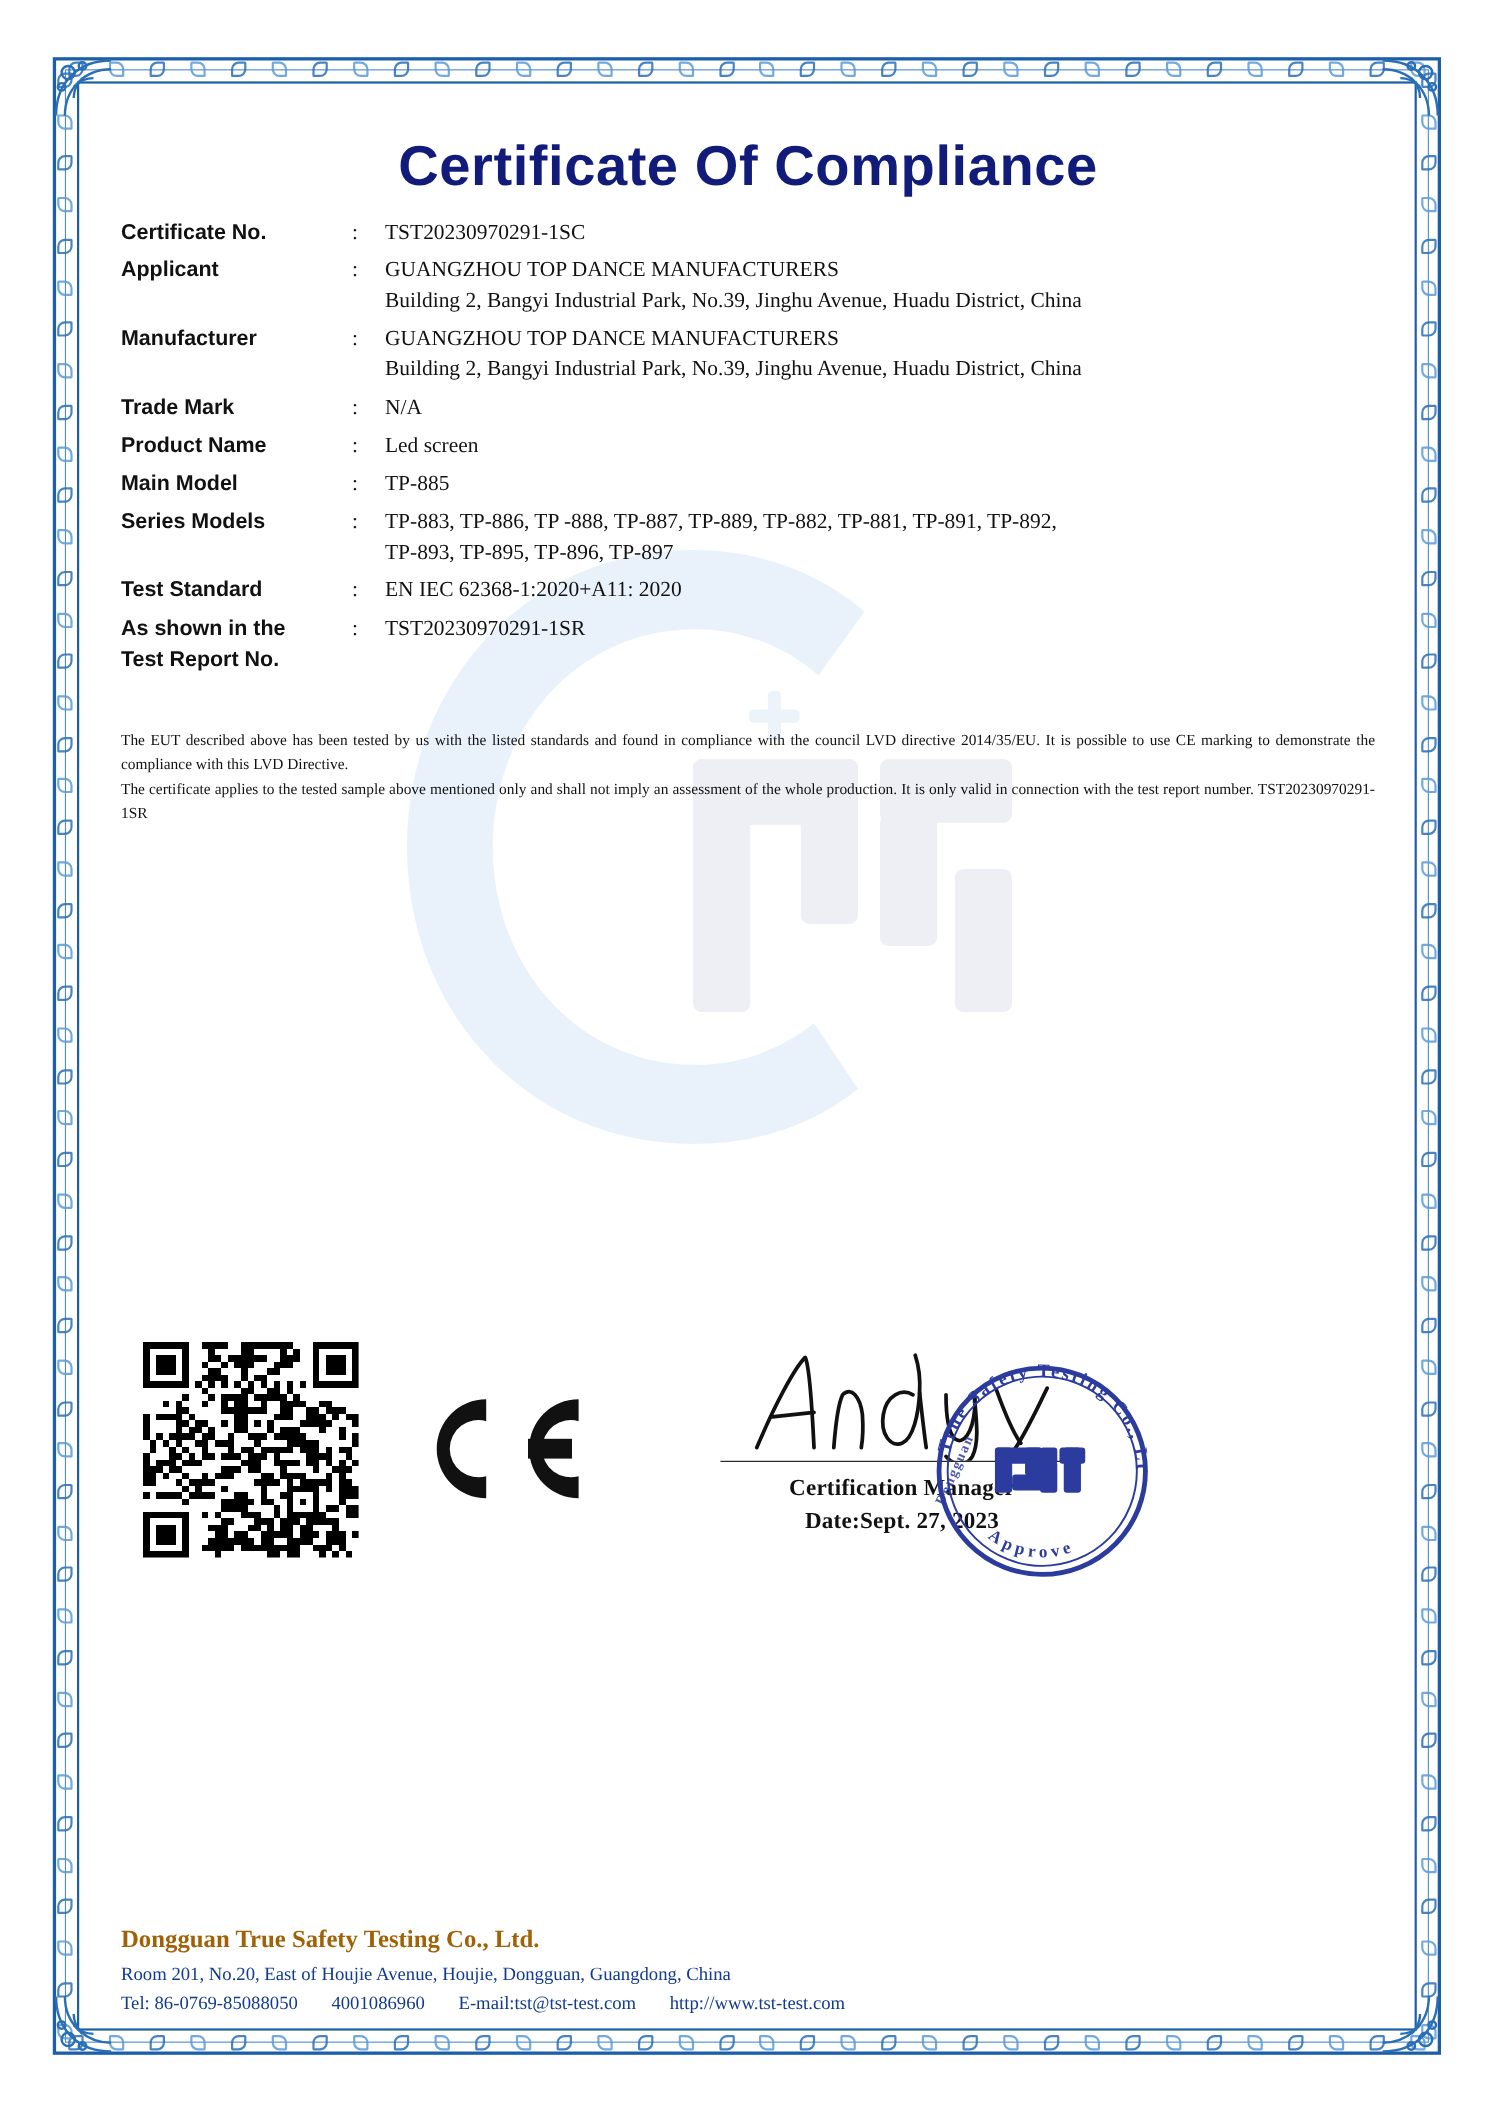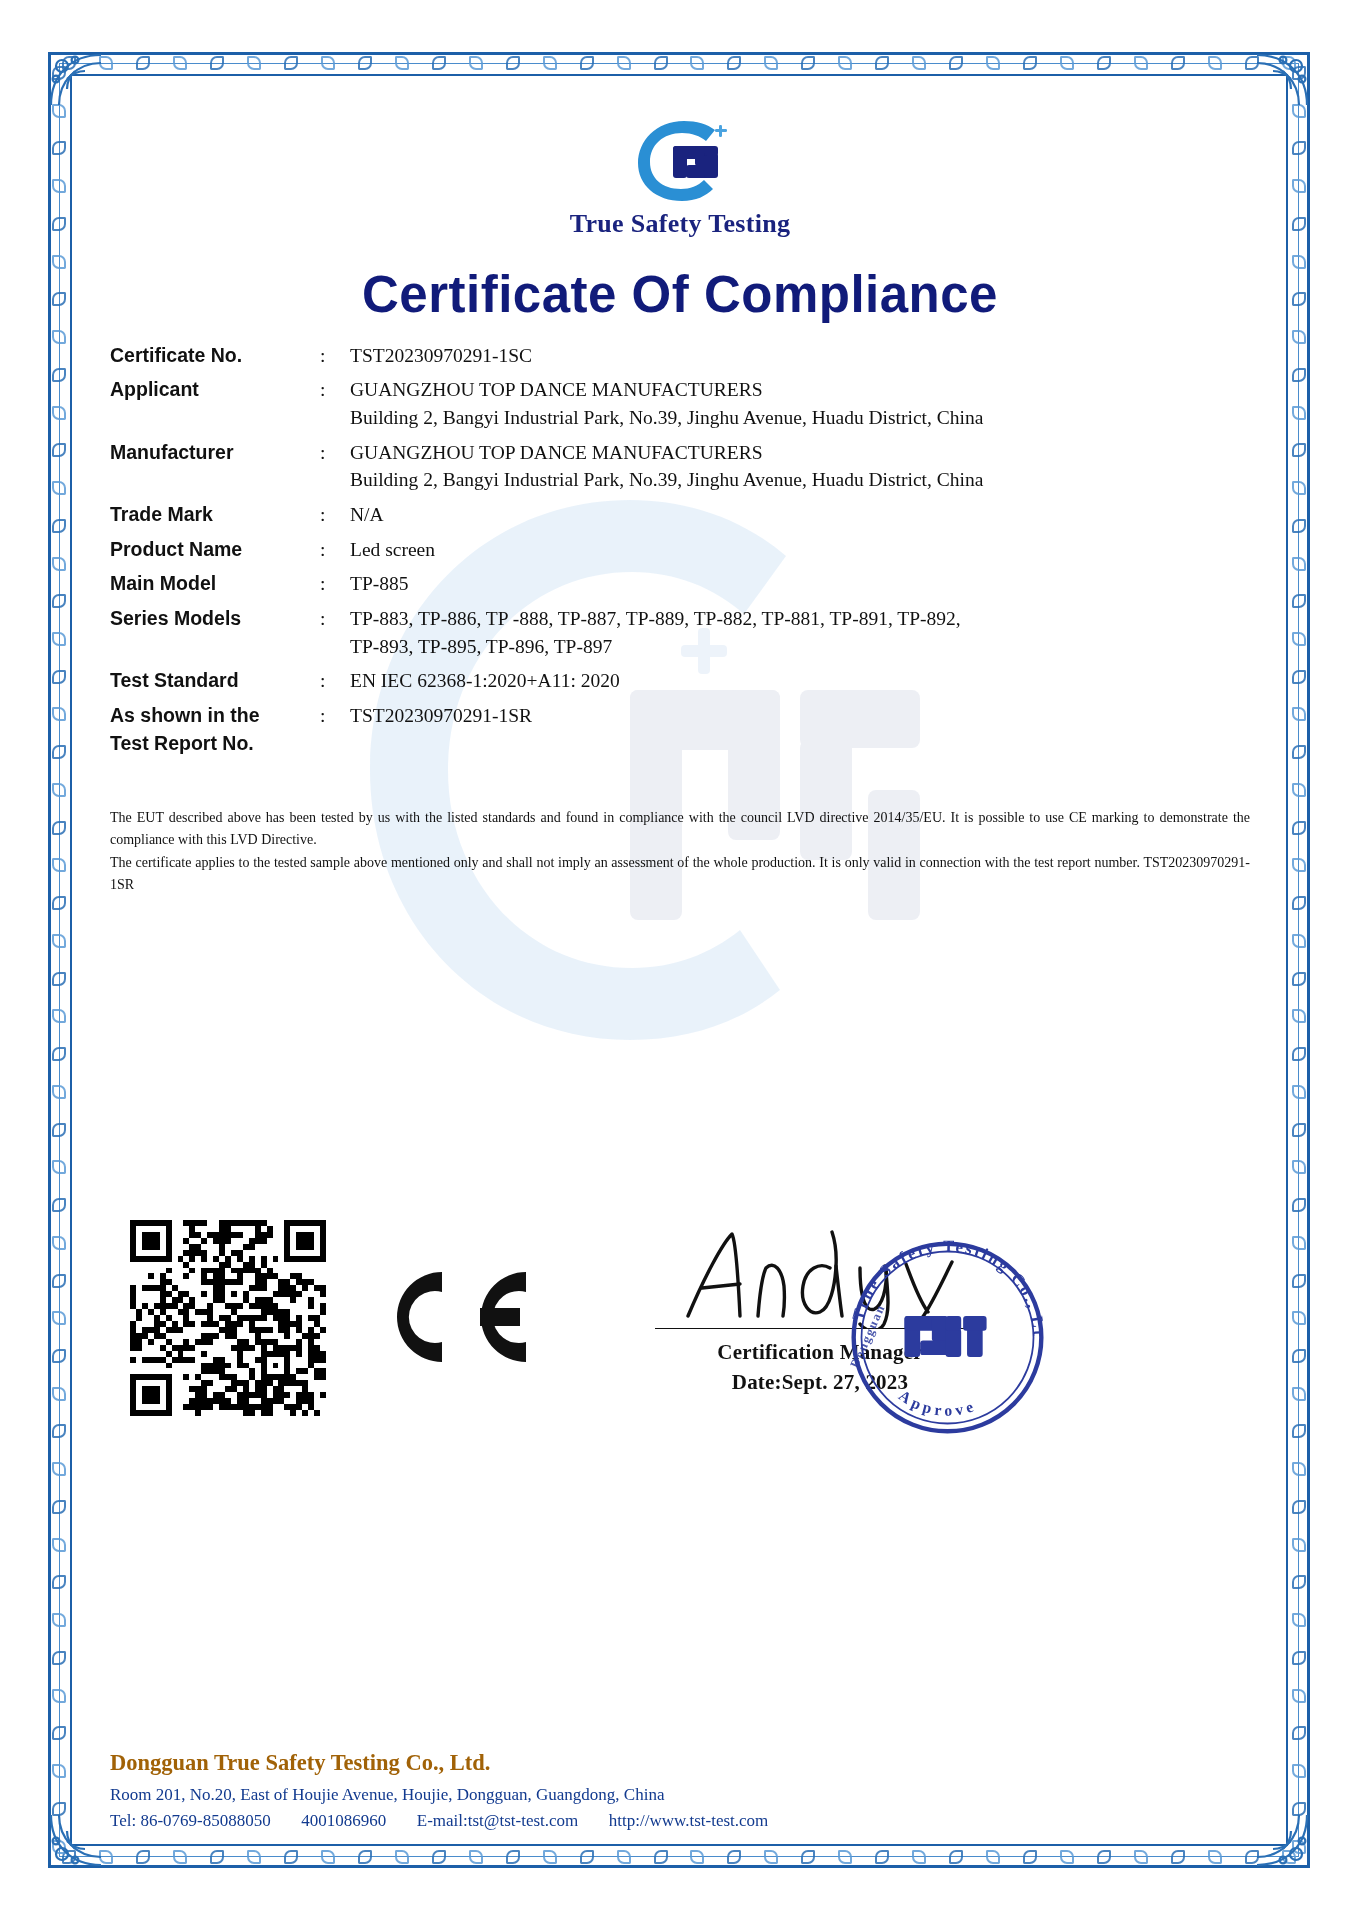--- a/index.html
+++ b/index.html
@@ -484,40 +484,20 @@
           <rect x="351" y="185" width="46" height="12" rx="4"></rect>
         </g>
       </g>
     </svg>
   </div>
 
   <div class="content">
 
     <div class="layer">
 
-      <div class="logo-block">
-        <svg class="logo-mark" viewBox="0 0 120 92" xmlns="http://www.w3.org/2000/svg">
-          <path d="M64 8 C36 8 18 28 18 50 C18 72 36 88 62 88 C76 88 86 83 93 76
-                   L84 67 C78 73 70 76 61 76 C42 76 30 65 30 49 C30 32 43 20 62 20
-                   C72 20 80 23 86 28 L95 17 C87 11 77 8 64 8 Z" fill="#2a8fd4"></path>
-          <g fill="#1a237e">
-            <rect x="53" y="33" width="14" height="32" rx="3"></rect>
-            <rect x="53" y="33" width="36" height="13" rx="3"></rect>
-            <rect x="75" y="33" width="14" height="20" rx="3"></rect>
-            <rect x="66" y="52" width="24" height="13" rx="3"></rect>
-            <rect x="84" y="40" width="14" height="25" rx="3"></rect>
-            <rect x="84" y="33" width="14" height="10" rx="3"></rect>
-          </g>
-          <g fill="#4aa3e0">
-            <rect x="99" y="12" width="3" height="12" rx="1.2"></rect>
-            <rect x="95" y="16" width="12" height="3" rx="1.2"></rect>
-          </g>
-        </svg>
-        <div class="logo-text">True Safety Testing</div>
-      </div>
 
       <div class="cert-title">Certificate Of Compliance</div>
 
       <table class="details">
         <tbody id="details-body">
             <tr>
               <td class="lbl">Certificate No.</td>
               <td class="colon">:</td>
               <td class="val"><span>TST20230970291-1SC</span></td>
             </tr>

